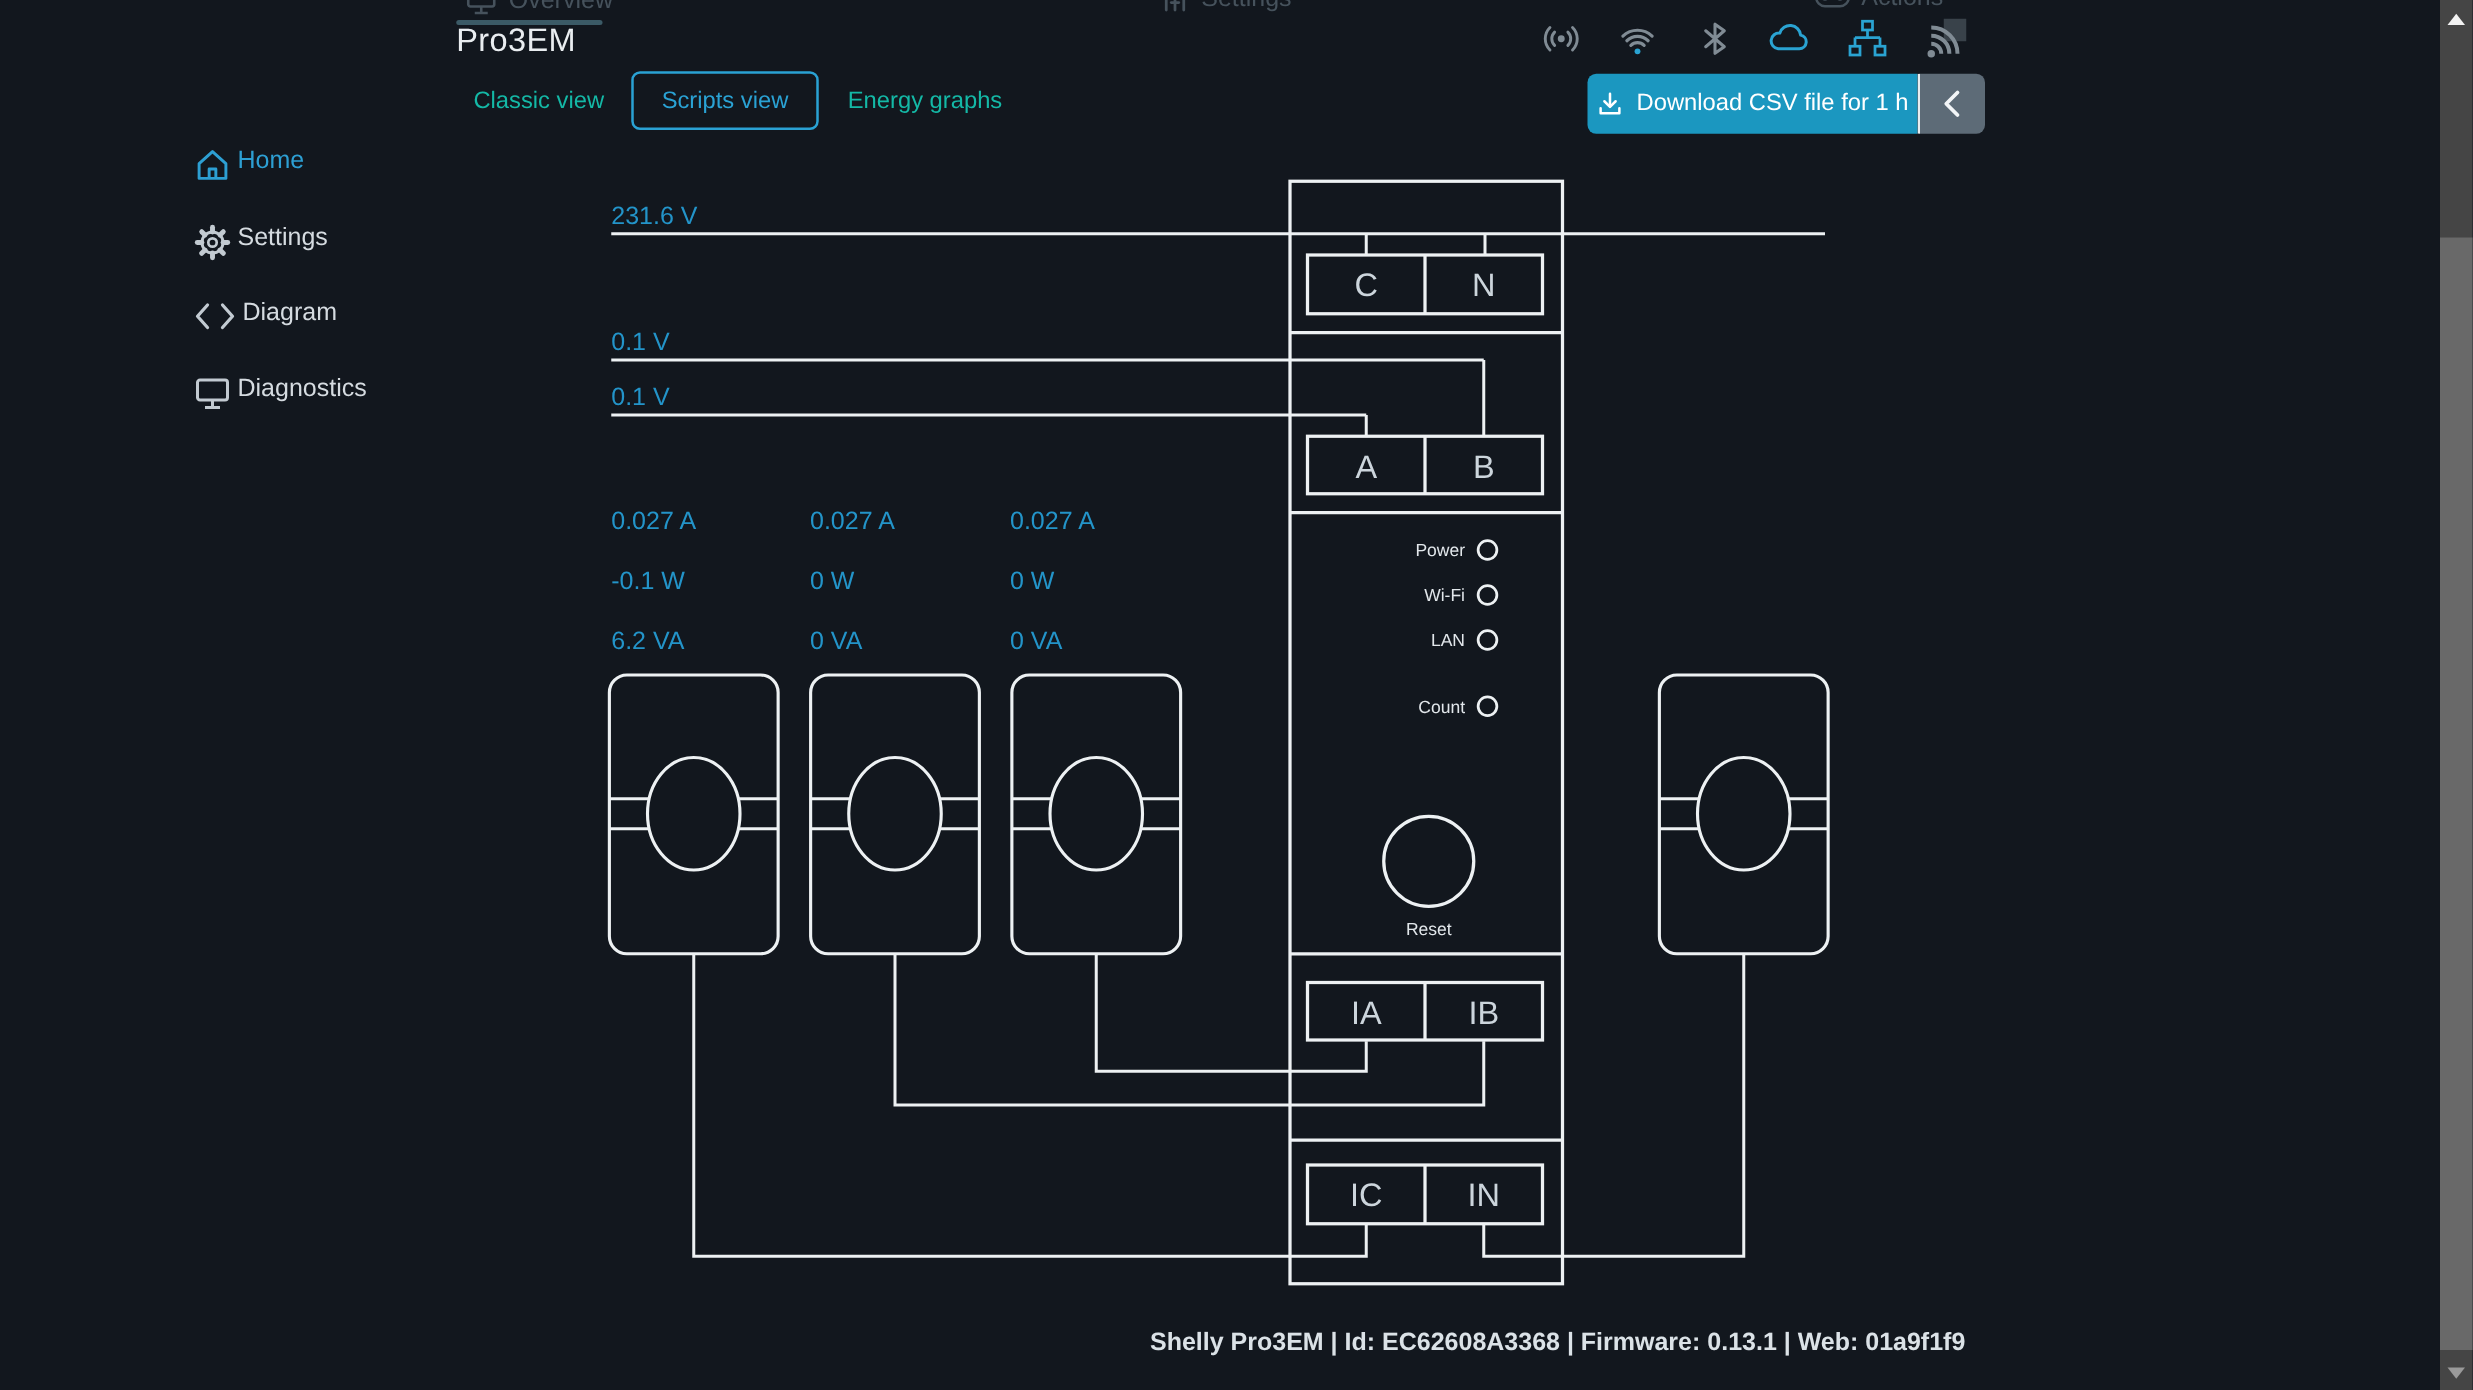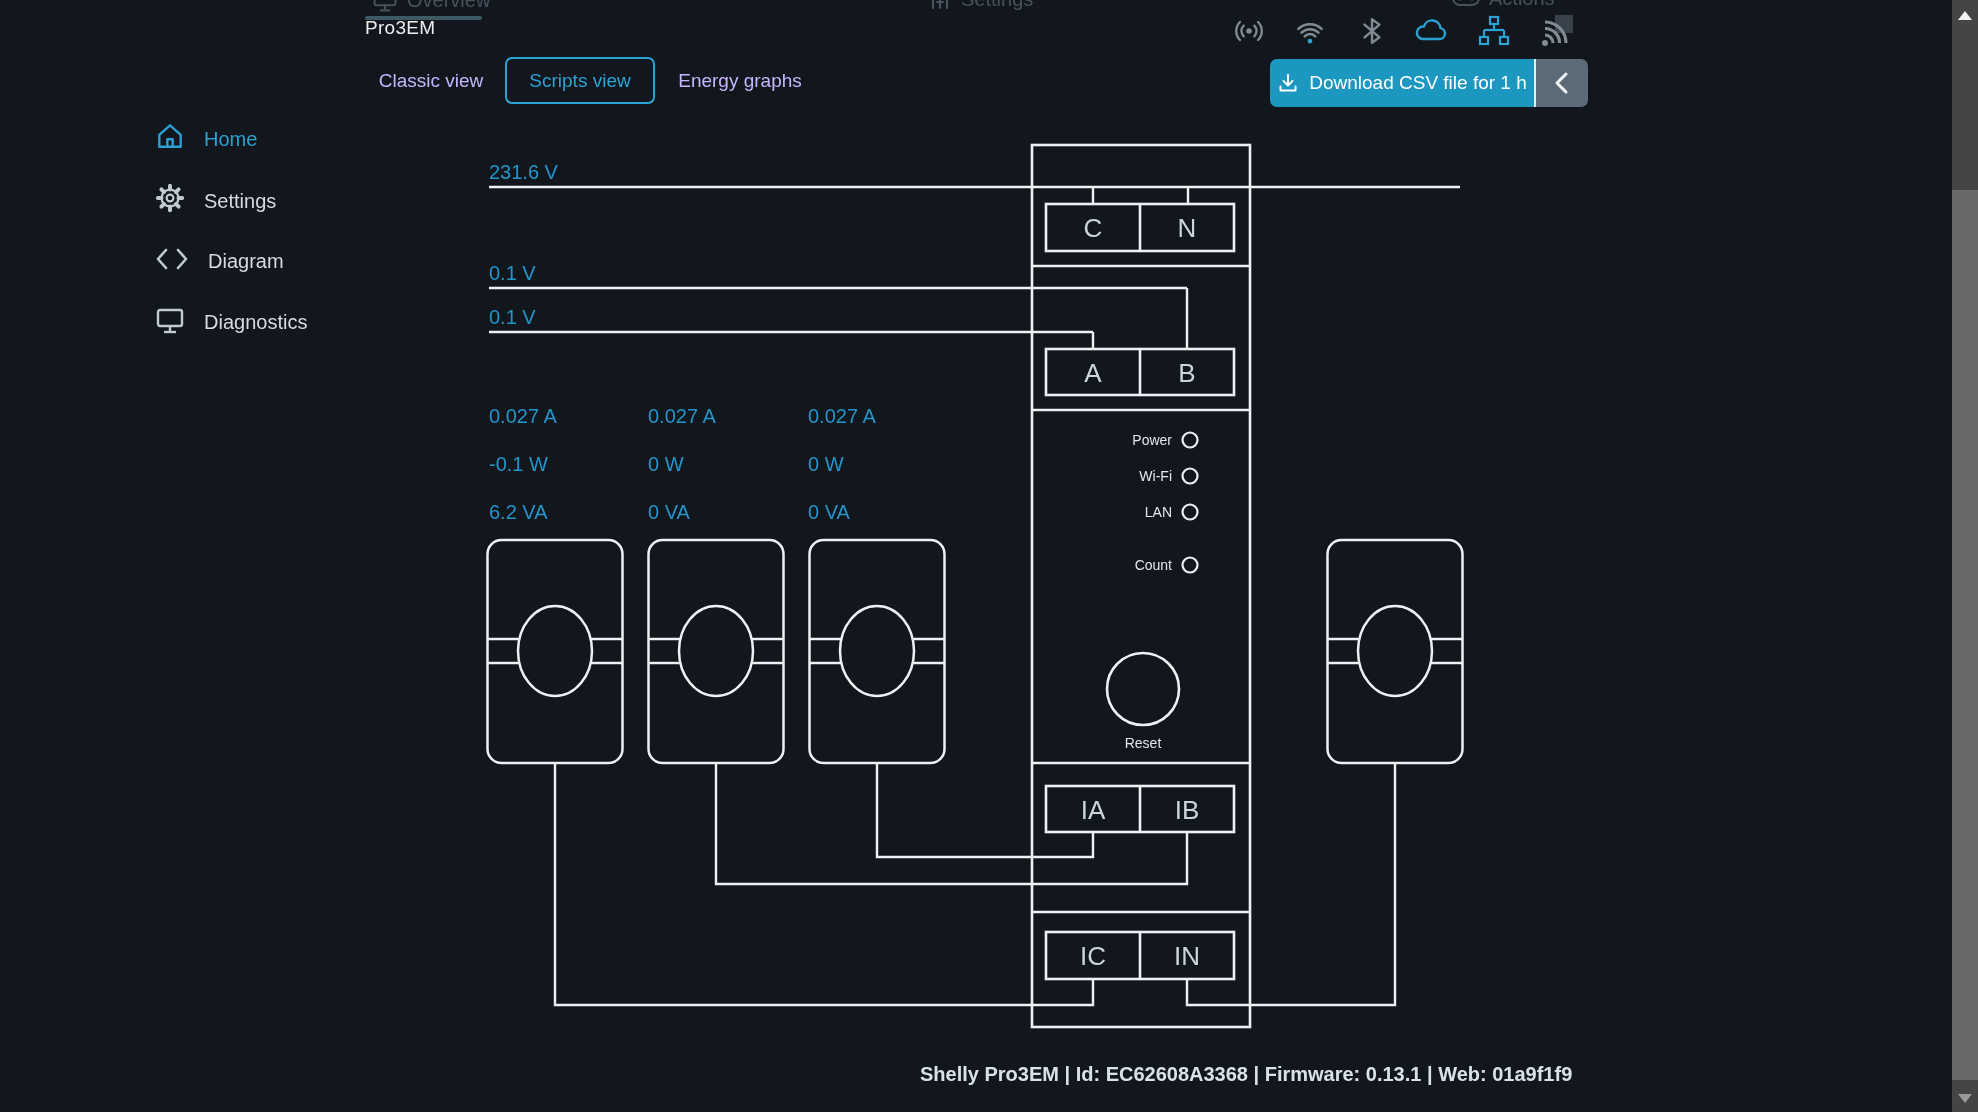--- a/index.html
+++ b/index.html
@@ -8,36 +8,36 @@
     background:#12171e;font-family:"Liberation Sans",sans-serif;
     -webkit-font-smoothing:antialiased;
   }
   .abs{position:absolute;}
   
   #topnav{left:0;top:0;width:1978px;height:22px;overflow:hidden;}
   .topnav-item{position:absolute;top:-13px;display:flex;align-items:center;gap:9px;
     color:#46525c;font-size:20px;white-space:nowrap;}
   #ov-underline{left:365px;top:16px;width:117px;height:4px;background:#3b5a66;border-radius:2px;}
   
-  #device-title{left:365px;top:17px;font-size:19px;color:#e9edf0;letter-spacing:.3px;}
+  #device-title{left:365px;top:17px;font-size:26px;color:#e9edf0;letter-spacing:.3px;}
   
   .tab{position:absolute;top:57px;height:47px;display:flex;align-items:center;justify-content:center;
-    color:#c4b5fd;font-size:19px;cursor:pointer;}
+    color:#14b8a6;font-size:19px;cursor:pointer;}
   #tab-classic{left:368px;width:126px;}
   #tab-diagram{left:505px;width:150px;border:2px solid #2aa2d4;border-radius:7px;color:#2aa2d4;box-sizing:border-box;}
   #tab-energy{left:672px;width:136px;}
   
   #dl-btn{left:1270px;top:59px;width:264px;height:48px;background:#1b97c0;border-radius:7px 0 0 7px;
     display:flex;align-items:center;justify-content:center;gap:10px;color:#fff;font-size:19px;cursor:pointer;}
   #dl-chevron{left:1534px;top:59px;width:54px;height:48px;background:#5d6b77;border-radius:0 7px 7px 0;
     border-left:2px solid #e8edf0;box-sizing:border-box;display:flex;align-items:center;justify-content:center;cursor:pointer;}
   
   .status-icon{position:absolute;top:14px;width:34px;height:34px;display:block;}
   
-  .side-item{position:absolute;left:155px;display:flex;align-items:flex-end;gap:19px;height:34px;cursor:pointer;}
+  .side-item{position:absolute;left:155px;display:flex;align-items:flex-start;gap:5px;height:34px;cursor:pointer;}
   .side-item .lbl{font-size:20px;color:#d5dbe0;}
   .side-item.active .lbl{color:#2d9fd3;}
   
   #footer{left:920px;top:1063px;width:660px;text-align:left;color:#dbe2e7;font-size:20px;font-weight:bold;}
   
   #scrollbar{right:0;top:0;width:26px;height:1112px;background:#454545;}
   #scroll-thumb{position:absolute;left:0;top:190px;width:26px;height:890px;background:#696969;}
   #scroll-up{position:absolute;left:6px;top:11px;width:0;height:0;
     border-left:7px solid transparent;border-right:7px solid transparent;border-bottom:9px solid #f2f2f2;}
   #scroll-down{position:absolute;left:6px;bottom:9px;width:0;height:0;

